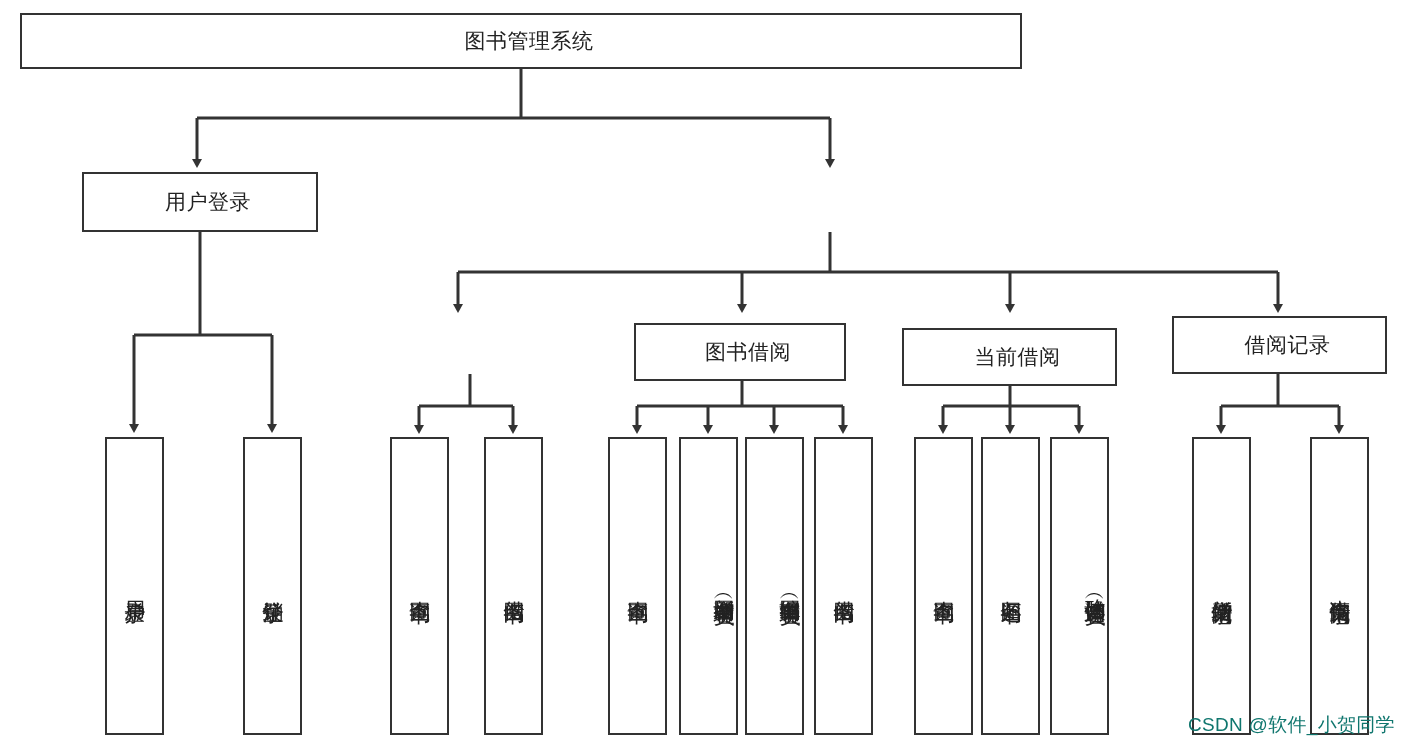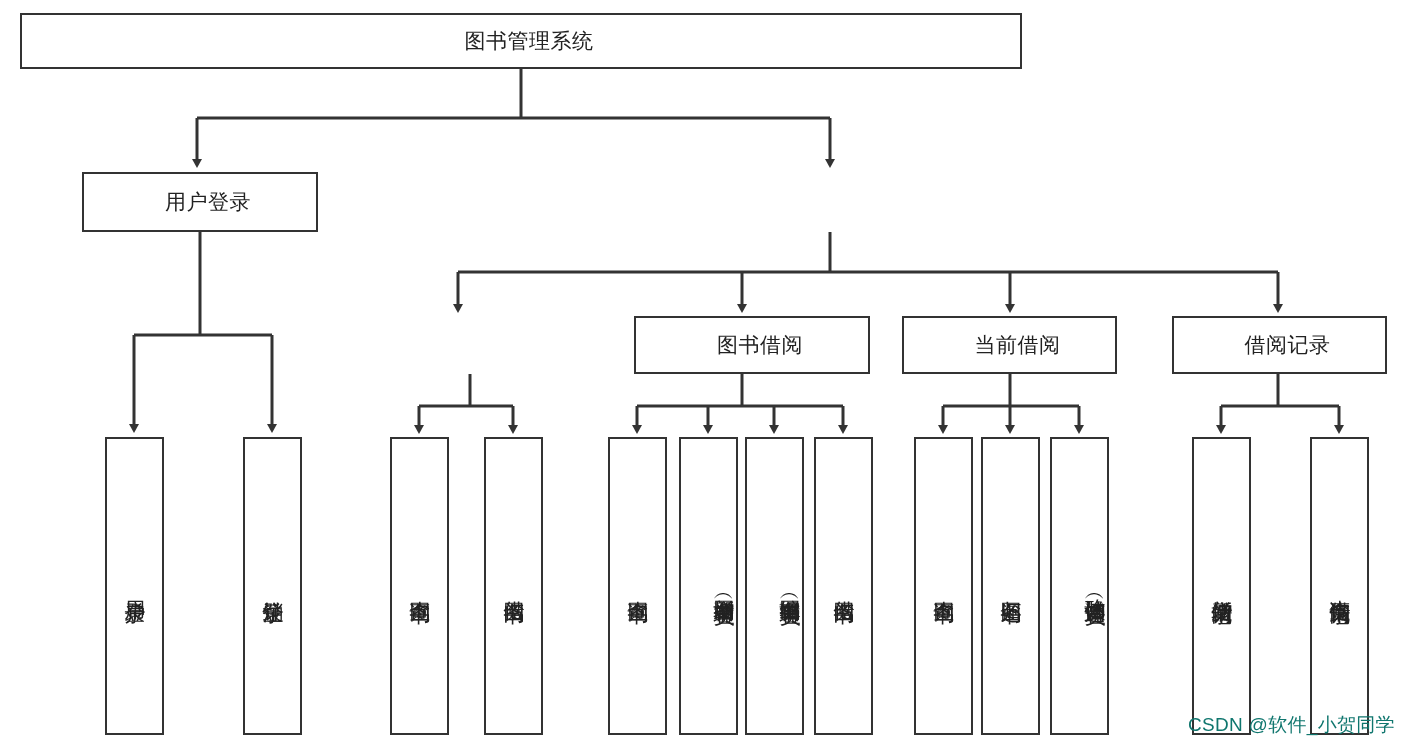--- a/index.html
+++ b/index.html
@@ -124,24 +124,24 @@
   </svg>
 
   <div class="node horiz" style="left:20px; top:13px; width:1002px; height:56px;">
     <span class="node-label">图书管理系统</span>
   </div>
 
   <div class="node horiz" style="left:82px; top:172px; width:236px; height:60px;">
     <span class="node-label">用户登录</span>
   </div>
 
-  <div class="node horiz" style="left:634px; top:316px; width:236px; height:58px;">
+  <div class="node horiz" style="left:634px; top:323px; width:212px; height:58px;">
     <span class="node-label">图书借阅</span>
   </div>
-  <div class="node horiz" style="left:902px; top:316px; width:215px; height:58px;">
+  <div class="node horiz" style="left:902px; top:328px; width:215px; height:58px;">
     <span class="node-label">当前借阅</span>
   </div>
   <div class="node horiz" style="left:1172px; top:316px; width:215px; height:58px;">
     <span class="node-label">借阅记录</span>
   </div>
 
   <div class="node vert tall" style="left:105px; top:437px; width:59px; height:298px;">
     <span class="node-label">用户登录</span>
   </div>
   <div class="node vert tall" style="left:243px; top:437px; width:59px; height:298px;">

